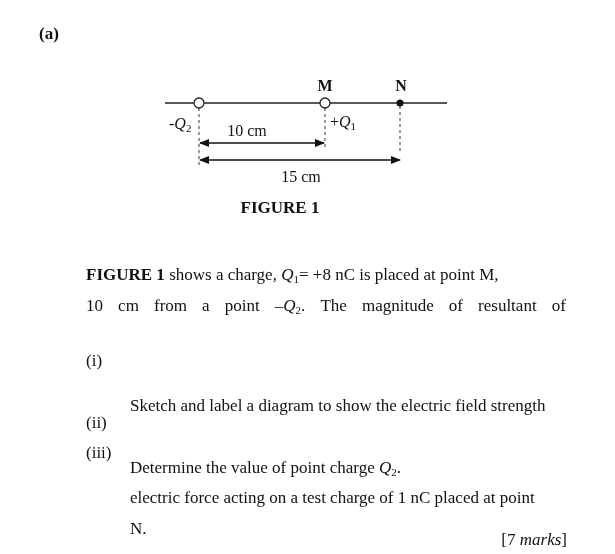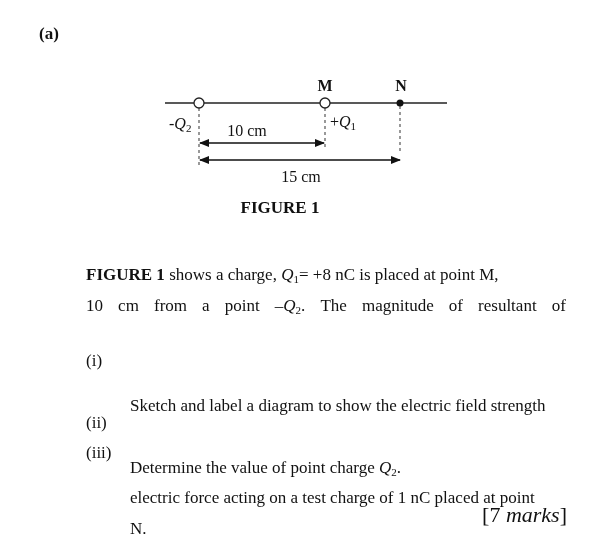--- a/index.html
+++ b/index.html
@@ -74,22 +74,22 @@
     .item-body {
       position: absolute;
       left: 44px;
       top: 0;
       width: 440px;
       margin-top: 45px;
     }
     .marks {
       position: absolute;
       right: 48px;
-      top: 502px;
-      font-size: 22px;
+      top: 530px;
+      font-size: 17px;
       font-family: Liberation Serif, serif;
     }
   </style>
 </head>
 <body>
 
 <div class="part-label">(a)</div>
 
 <svg class="figure-svg" width="615" height="200" viewBox="0 0 615 200">
   <defs>

